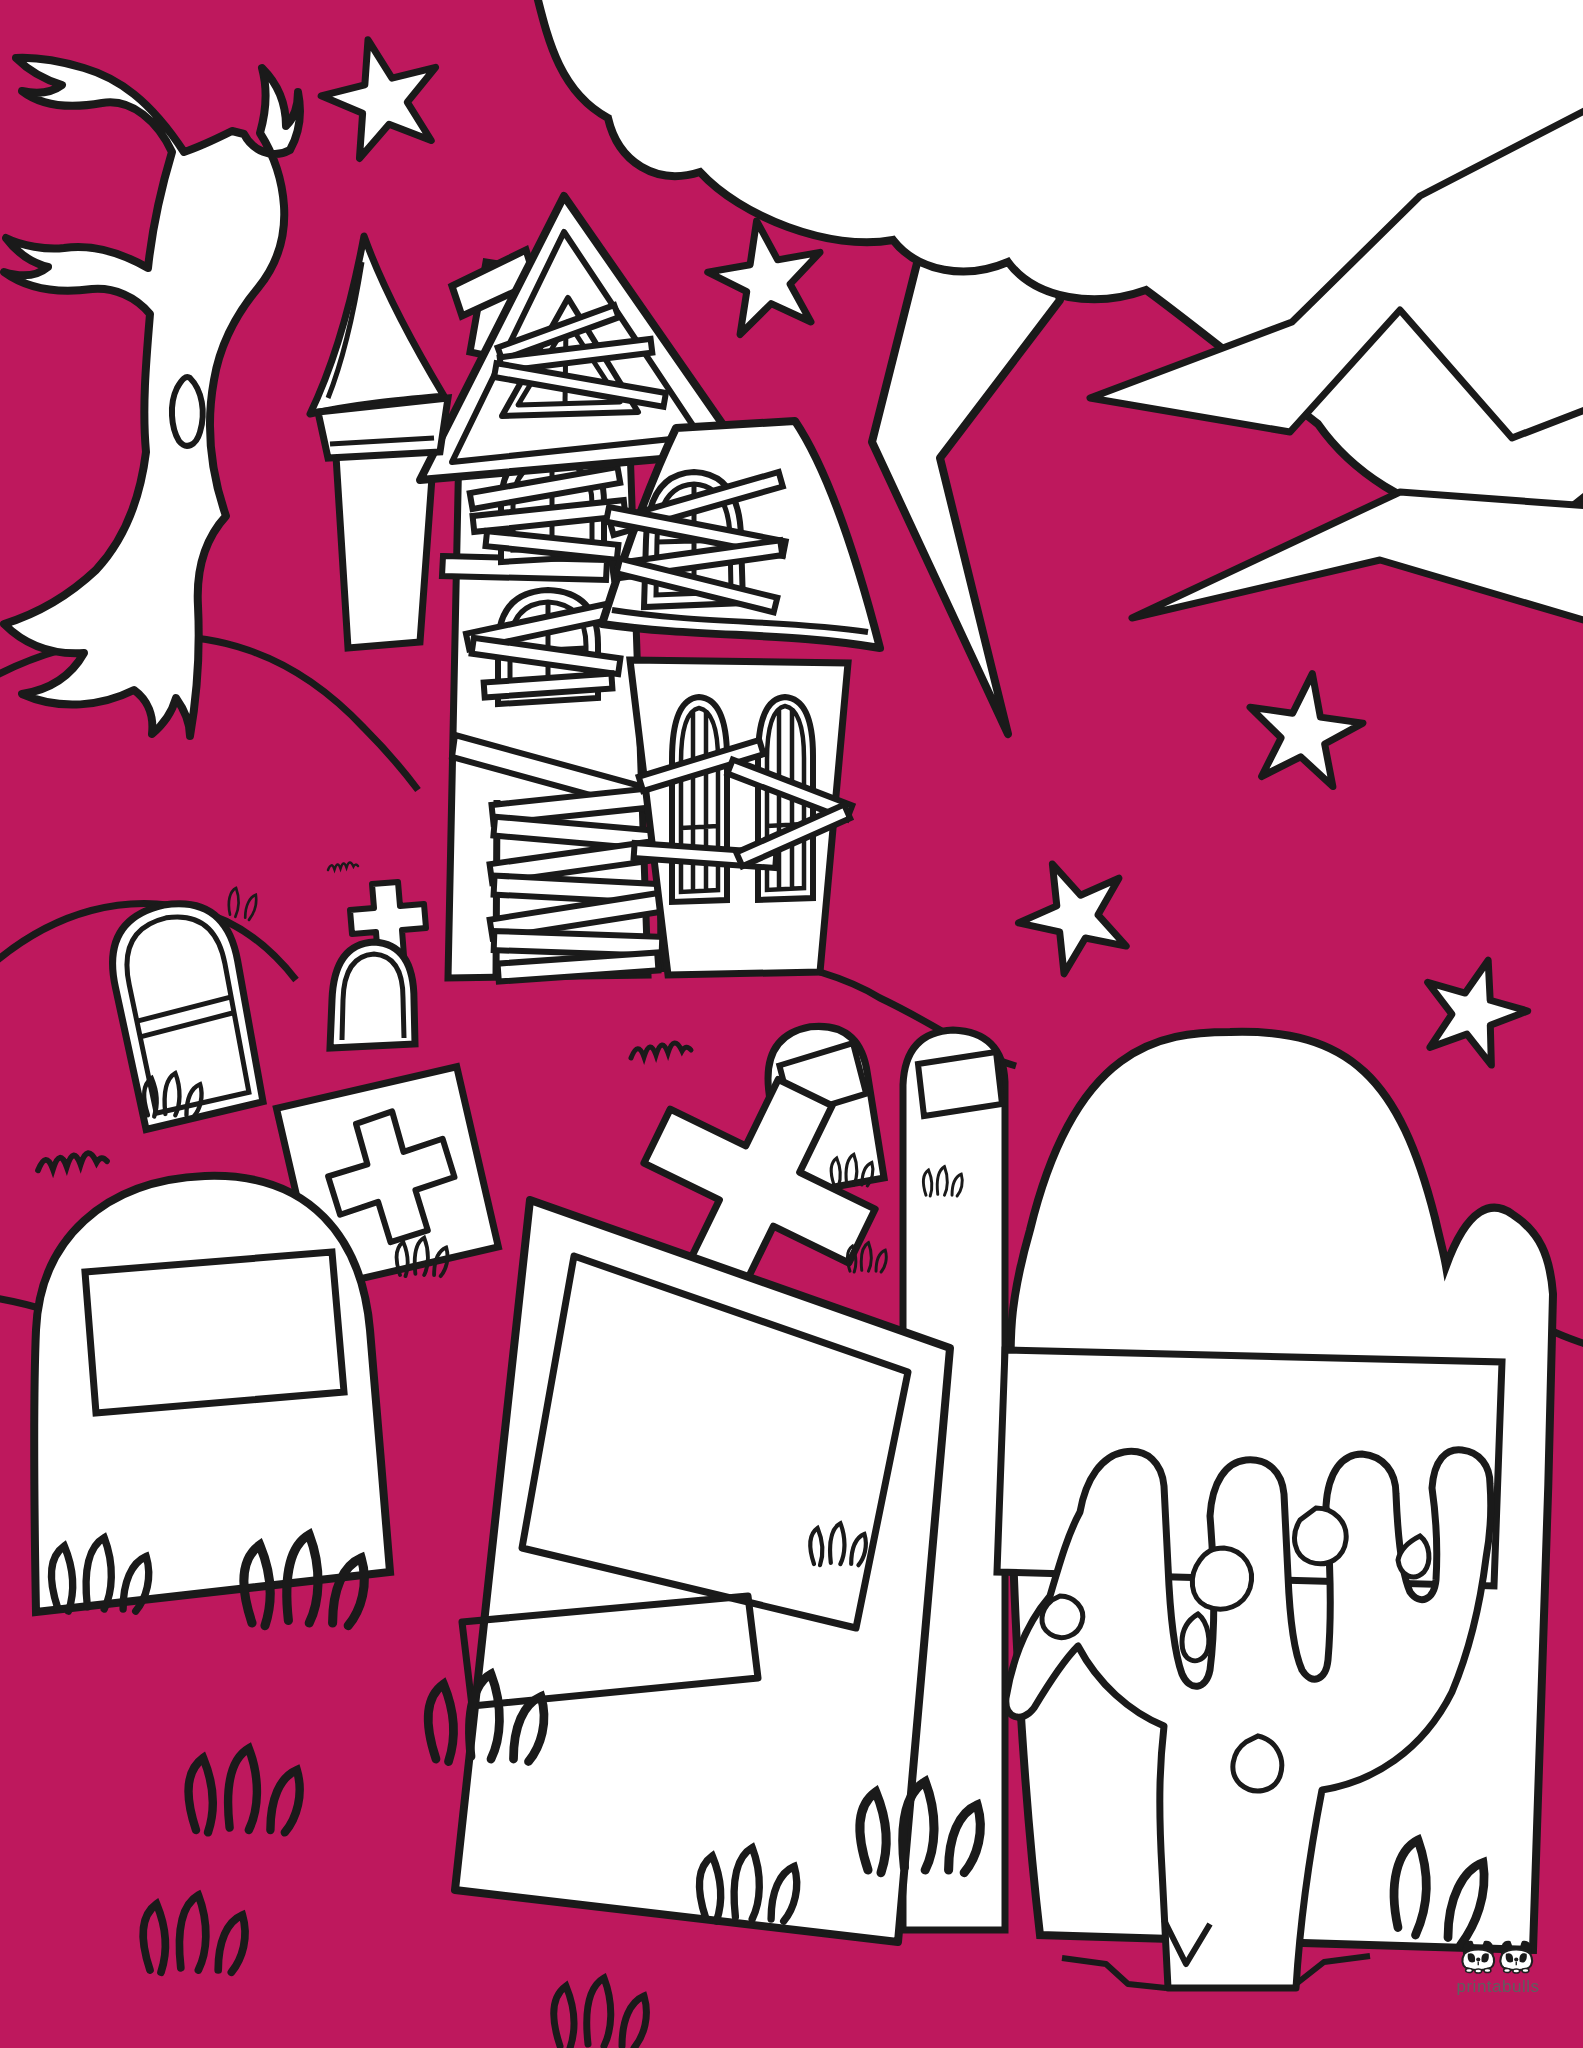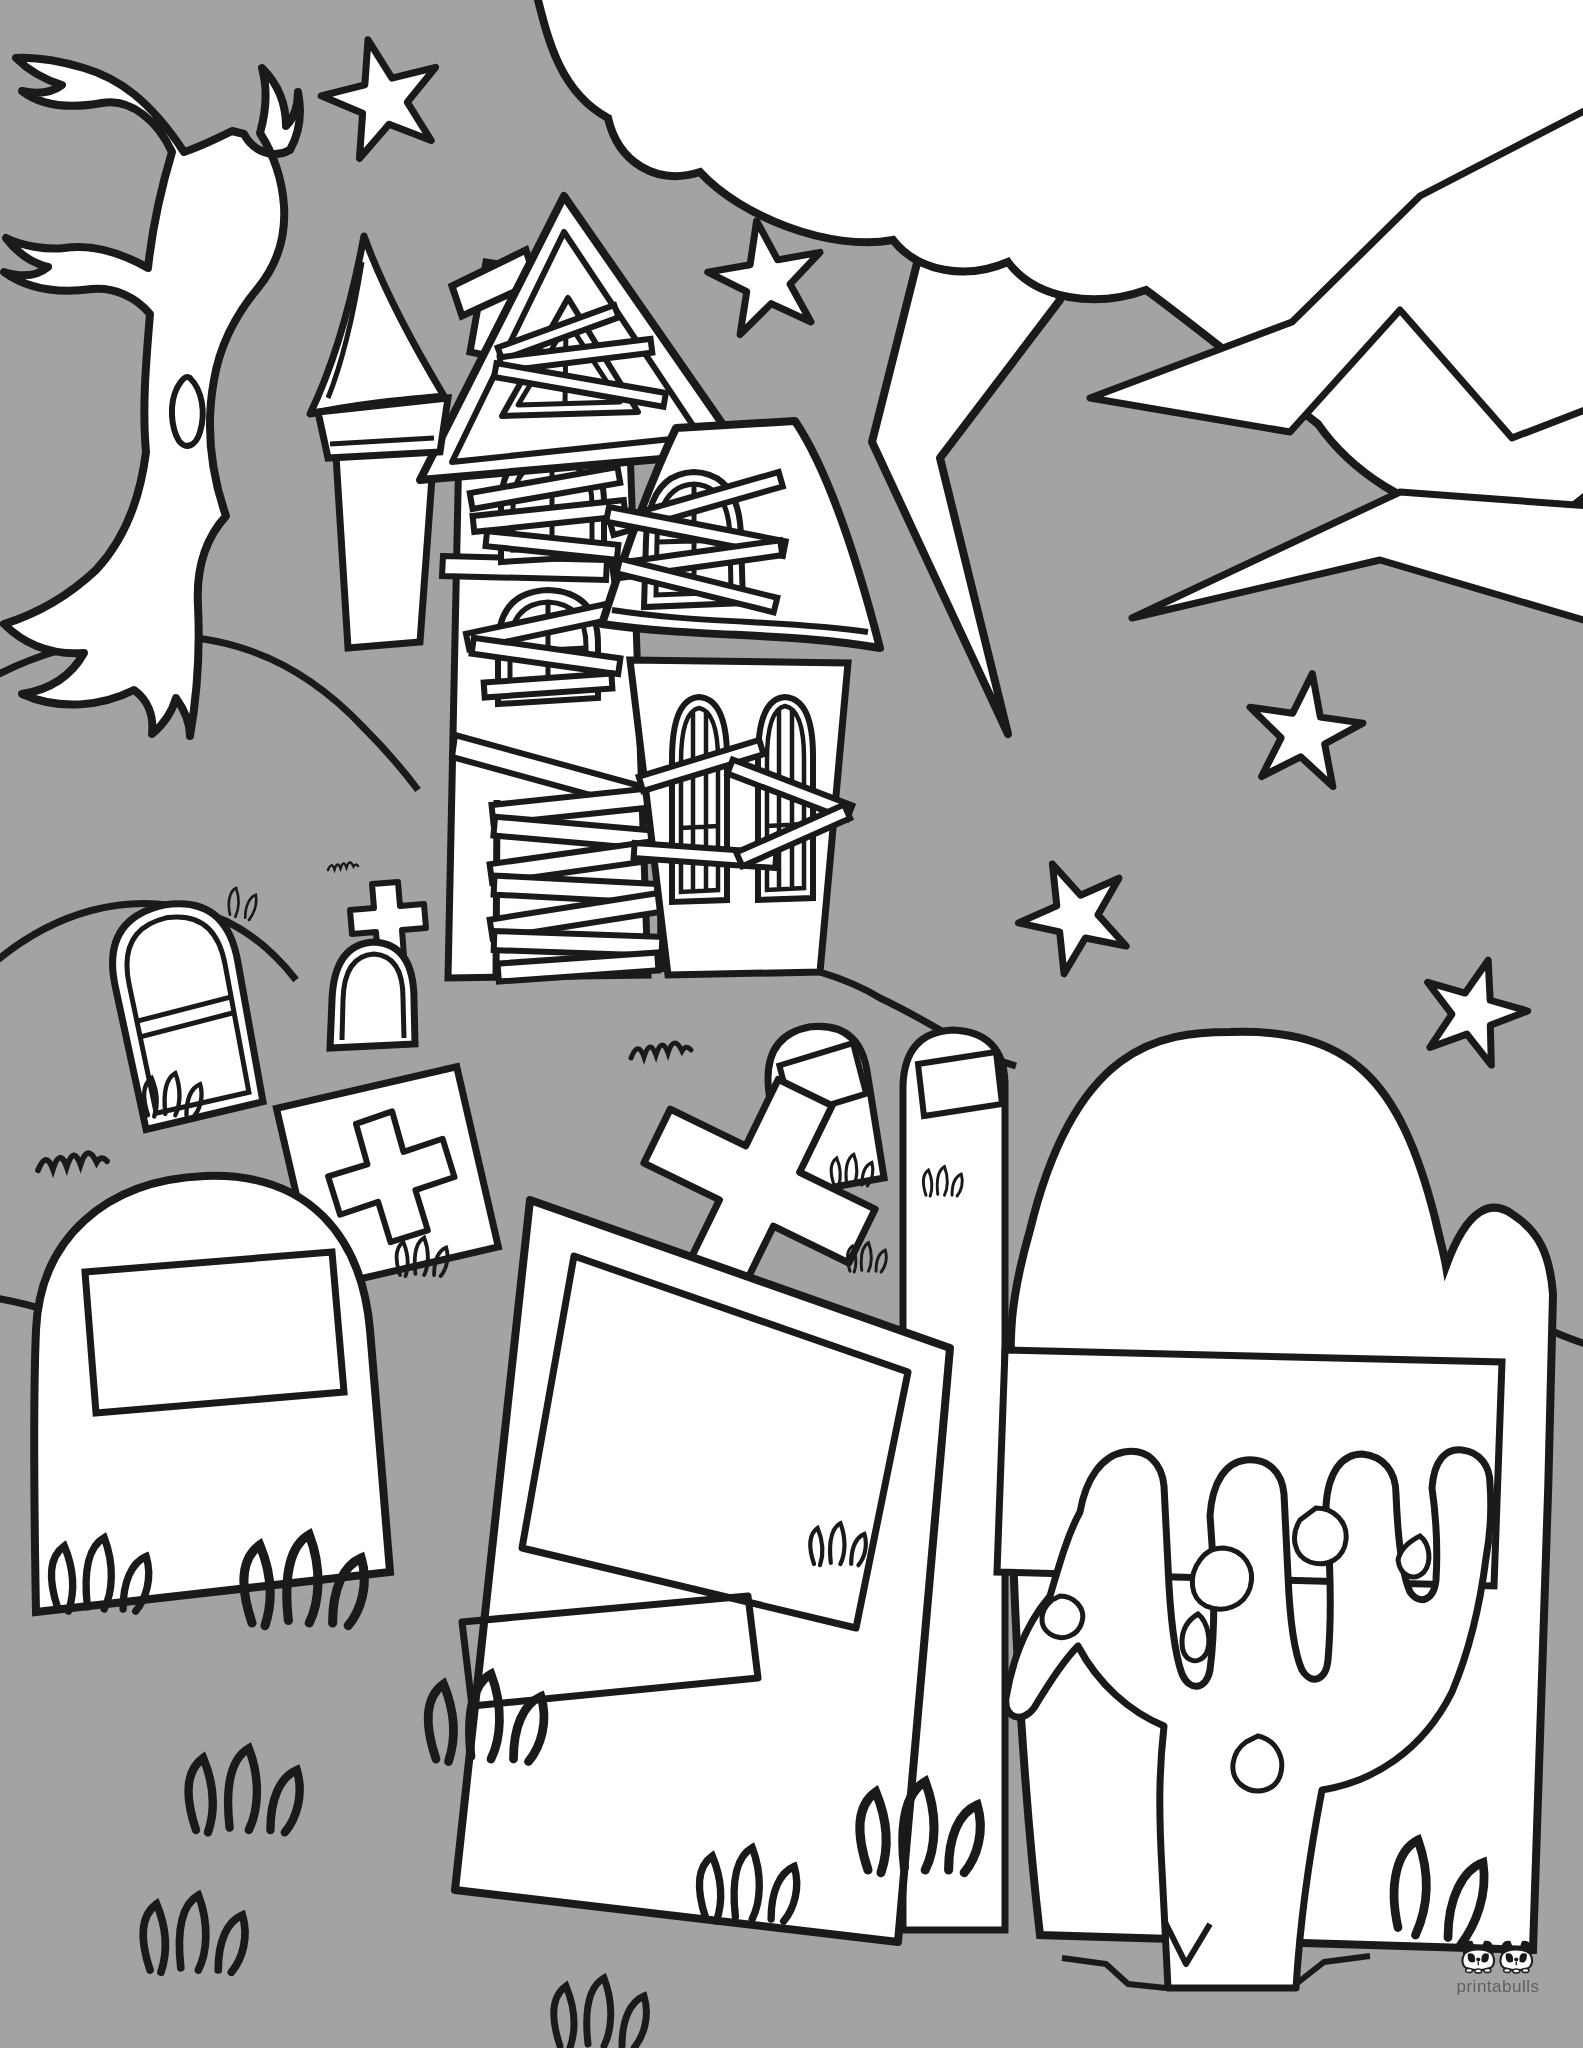--- a/index.html
+++ b/index.html
@@ -1,16 +1,16 @@
 <!DOCTYPE html>
 <html><head>
 <meta charset="utf-8">
 <style>
   html,body{margin:0;padding:0;background:#ffffff;}
-  .page{width:1583px;height:2048px;position:relative;background:#a3a3a3;overflow:hidden;
+  .page{width:1583px;height:2048px;position:relative;background:#be185d;overflow:hidden;
         font-family:"Liberation Sans", sans-serif;}
   svg{display:block;}
   .ink{stroke:#1a1a1a;fill:#ffffff;}
   .inkline{stroke:#1a1a1a;fill:none;}
   .solid{fill:#1a1a1a;stroke:none;}
   text.brand{font-family:"Liberation Sans", sans-serif;font-size:17px;letter-spacing:.5px;fill:#5f5f5f;}
 </style>
 </head>
 <body>
 

